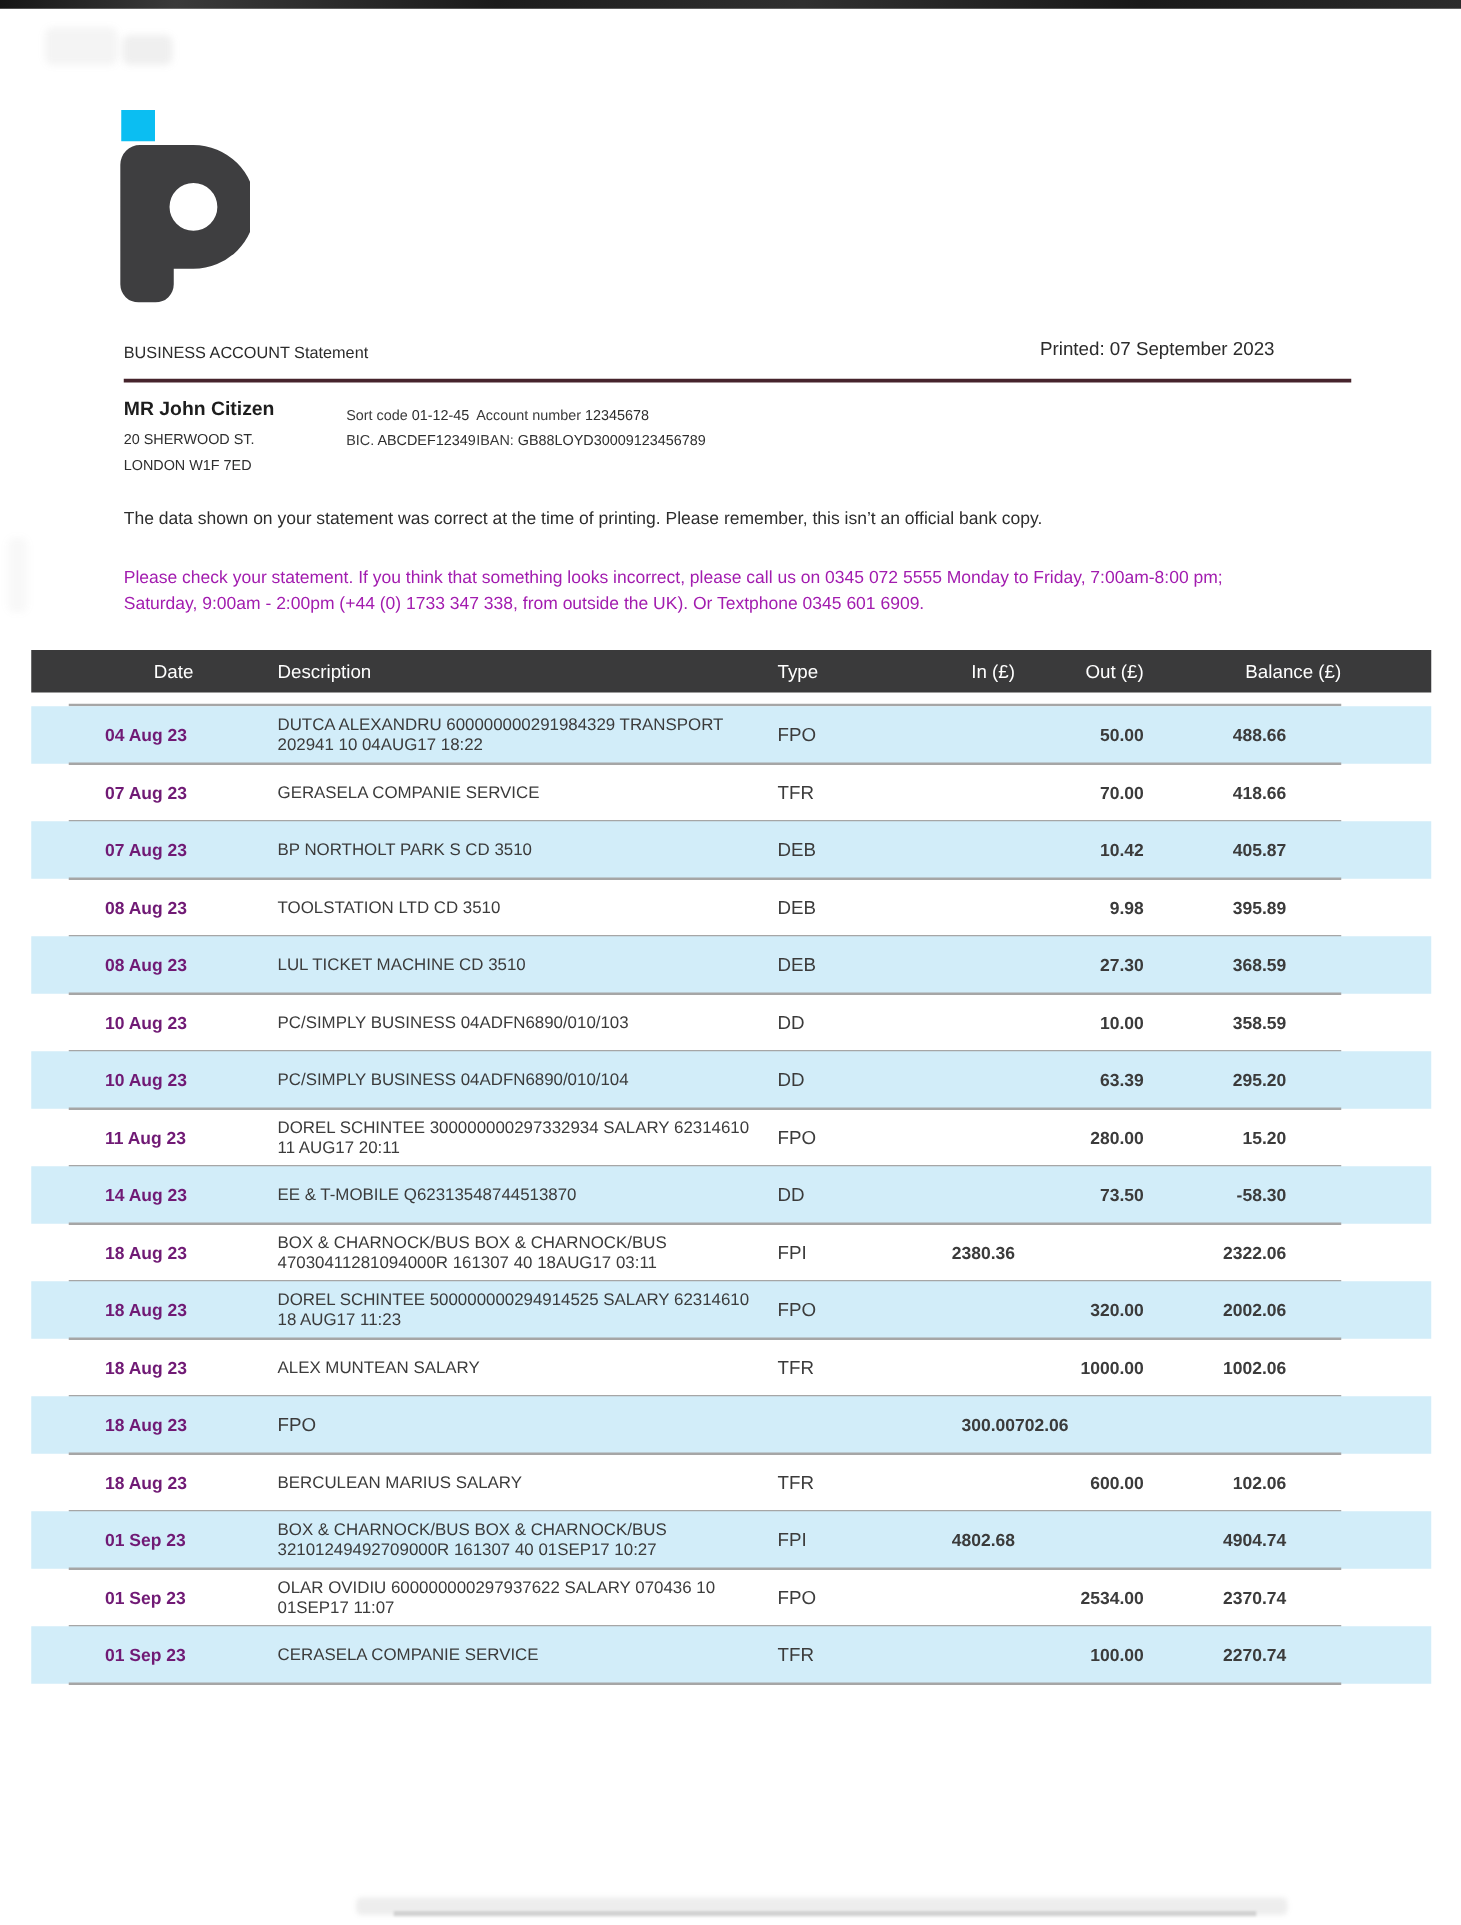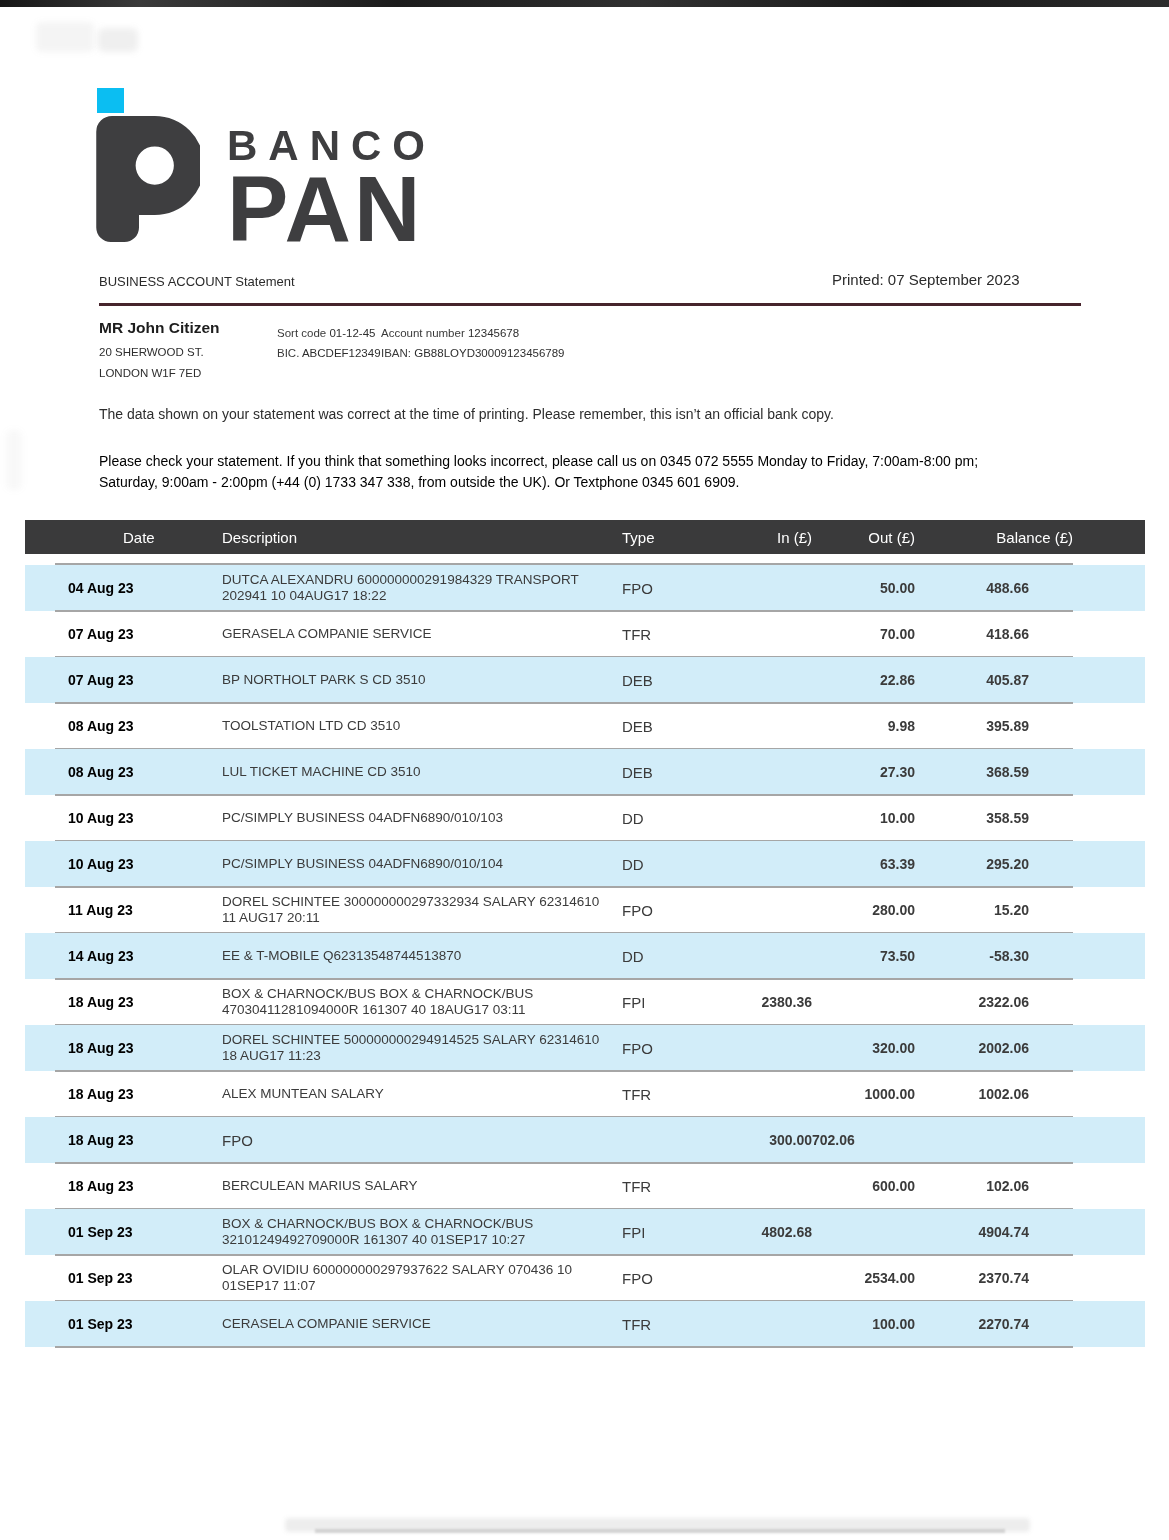--- a/index.html
+++ b/index.html
@@ -35,37 +35,37 @@
   .account{position:absolute;left:99px;top:319px;font-size:11.5px;color:#2e2e2e;}
   .acct-holder{font-size:15.5px;font-weight:bold;color:#1d1d1d;}
   .acct-line{margin-top:9px;}
   .acct-col2{position:absolute;left:178px;top:8px;white-space:nowrap;}
   .acct-col3{position:absolute;left:282px;top:8px;white-space:nowrap;}
   .acct-col2 .acct-line,.acct-col3 .acct-line{margin-top:8px;text-align:right;}
   .lbl{color:#3a3a3a;}
 
   
   .notice1{position:absolute;left:99px;top:405px;width:950px;font-size:14px;line-height:19px;color:#2d2d2d;}
-  .notice2{position:absolute;left:99px;top:451px;width:880px;font-size:14px;line-height:21px;color:#000000;}
+  .notice2{position:absolute;left:99px;top:451px;width:880px;font-size:14px;line-height:21px;color:#a21caf;}
 
   
   .statement-table{position:absolute;left:25px;top:520px;width:1120px;}
   .thead{display:grid;grid-template-columns:197px 400px 100px 90px 103px 230px;
     background:var(--table_header_bg,#3a3a3b);color:#fff;height:34px;align-items:center;font-size:15px;}
   .thead .hc{white-space:nowrap;}
   .hc.date{padding-left:98px;}
   .hc.num{text-align:right;}
   .hc.balance{padding-right:72px;}
   .tbody{margin-top:11px;position:relative;}
   .tbody::before{content:"";position:absolute;left:30px;right:72px;top:-2px;height:2px;background:var(--separator_gray,#a6a6a6);}
   .trow{display:grid;grid-template-columns:197px 400px 100px 90px 103px 230px;
     height:46px;align-items:center;position:relative;font-size:14px;color:#3b3b3b;}
   .trow:nth-child(odd){background:var(--row_stripe_blue,#d2edf9);}
   .trow::after{content:"";position:absolute;left:30px;right:72px;bottom:-1px;height:2px;background:var(--separator_gray,#a6a6a6);}
-  .cell.date{padding-left:43px;font-weight:bold;color:#000000;white-space:nowrap;}
+  .cell.date{padding-left:59px;font-weight:bold;color:#701a75;white-space:nowrap;}
   .cell.desc{max-width:380px;line-height:16px;font-size:13.5px;}
   .cell.type{font-size:15px;}
   .cell.num{text-align:right;white-space:nowrap;font-weight:bold;}
   .cell.balance{padding-right:116px;}
 </style>
 </head>
 <body>
 
 <div class="page">
 
@@ -73,24 +73,20 @@
   <div class="smudge s1"></div>
   <div class="smudge s2"></div>
   <div class="smudge s3"></div>
 
   <div class="brand-square"></div>
   <div class="brand-logo">
     <svg viewBox="0 0 92 112" xmlns="http://www.w3.org/2000/svg">
       <path fill="#3e3e40" fill-rule="evenodd" d="M14 0 H52 A44 44 0 1 1 52 88 H38 V99 A13 13 0 0 1 25 112 H13 A13 13 0 0 1 0 99 V14 A14 14 0 0 1 14 0 Z
            M52 27 A17 17 0 1 0 52 61 A17 17 0 1 0 52 27 Z"></path>
     </svg>
-  </div>
-  <div class="brand-text">
-    <div class="brand-line1">BANCO</div>
-    <div class="brand-line2">PAN</div>
   </div>
 
   <div class="statement-title">BUSINESS ACCOUNT Statement</div>
   <div class="printed">Printed: 07 September 2023</div>
   <div class="maroon-rule"></div>
 
   <div class="account">
     <div class="acct-holder">MR John Citizen</div>
     <div class="acct-line">20 SHERWOOD ST.</div>
     <div class="acct-line">LONDON W1F 7ED</div>
@@ -145,21 +141,21 @@
     <div class="cell num in"></div>
     <div class="cell num out">70.00</div>
     <div class="cell num balance">418.66</div>
   </div>
 
   <div class="trow">
     <div class="cell date">07 Aug 23</div>
     <div class="cell desc">BP NORTHOLT PARK S CD 3510</div>
     <div class="cell type">DEB</div>
     <div class="cell num in"></div>
-    <div class="cell num out">22.86</div>
+    <div class="cell num out">10.42</div>
     <div class="cell num balance">405.87</div>
   </div>
 
   <div class="trow">
     <div class="cell date">08 Aug 23</div>
     <div class="cell desc">TOOLSTATION LTD CD 3510</div>
     <div class="cell type">DEB</div>
     <div class="cell num in"></div>
     <div class="cell num out">9.98</div>
     <div class="cell num balance">395.89</div>

